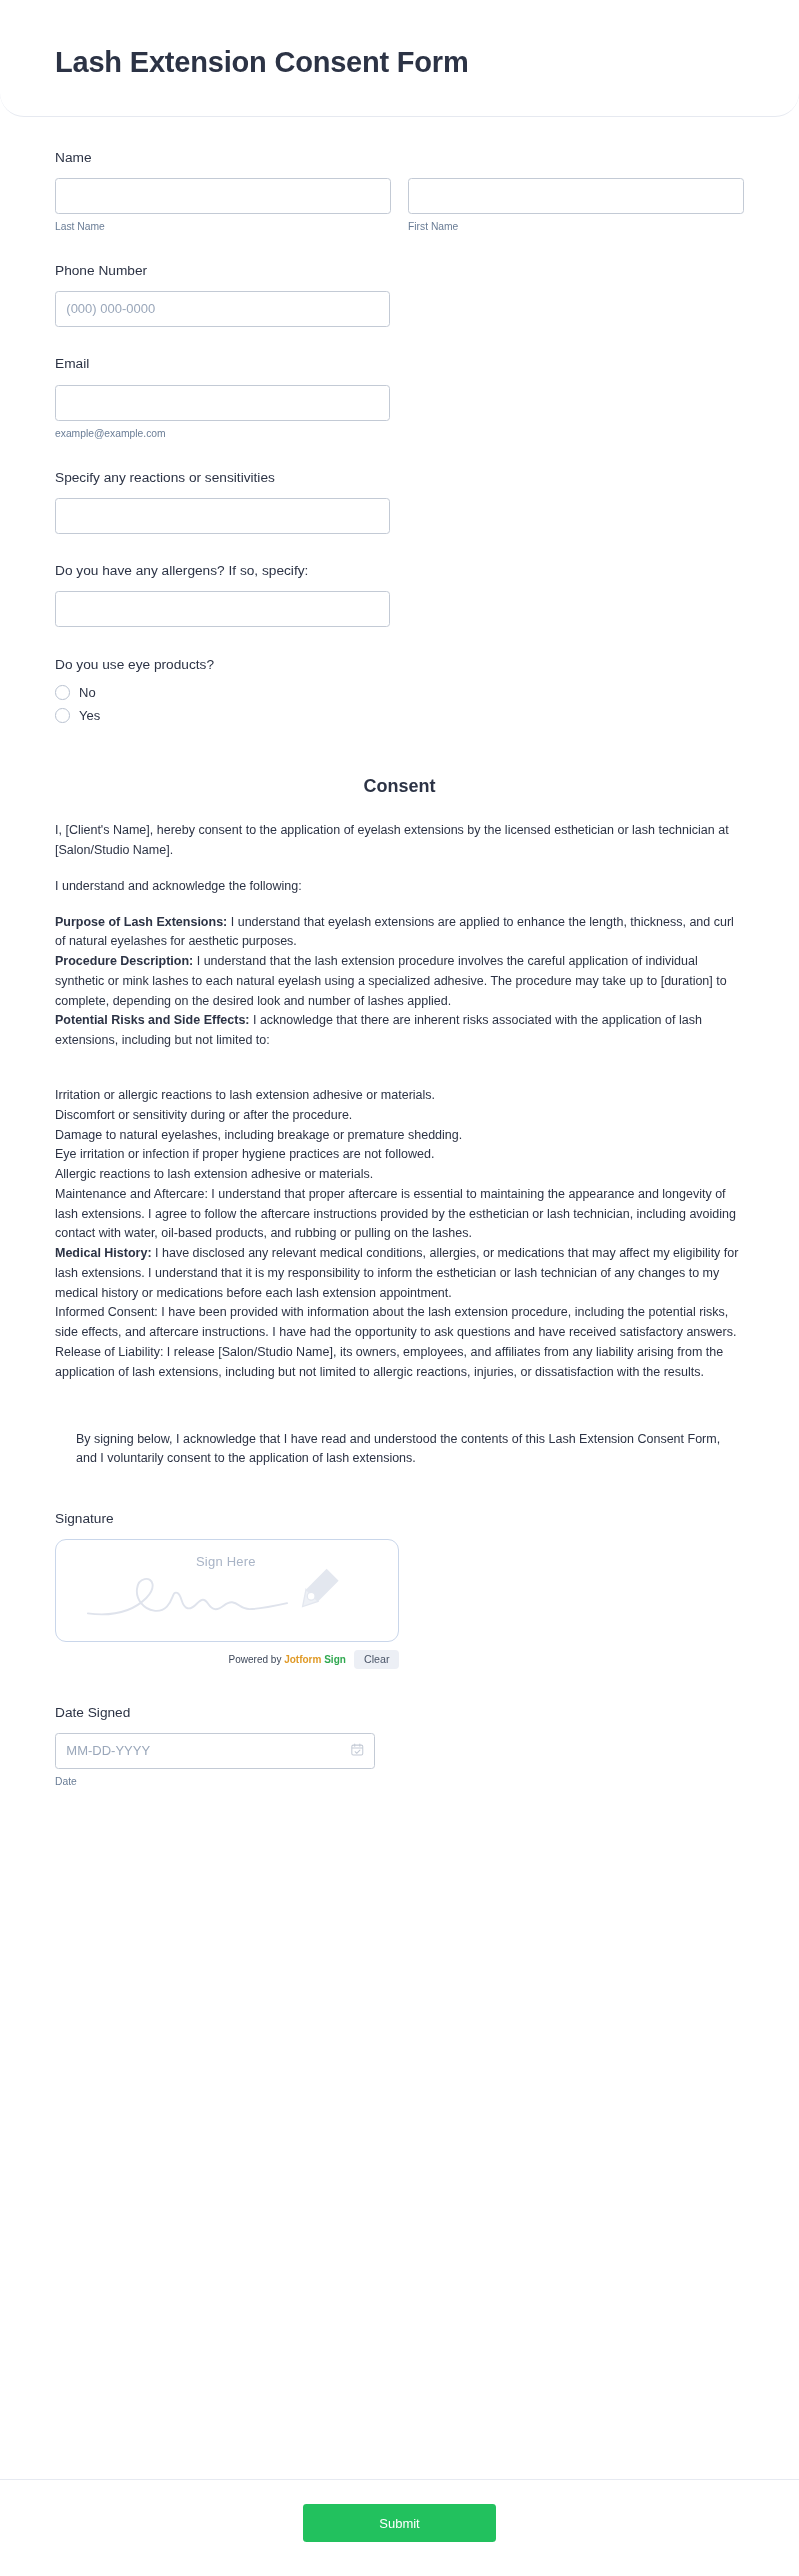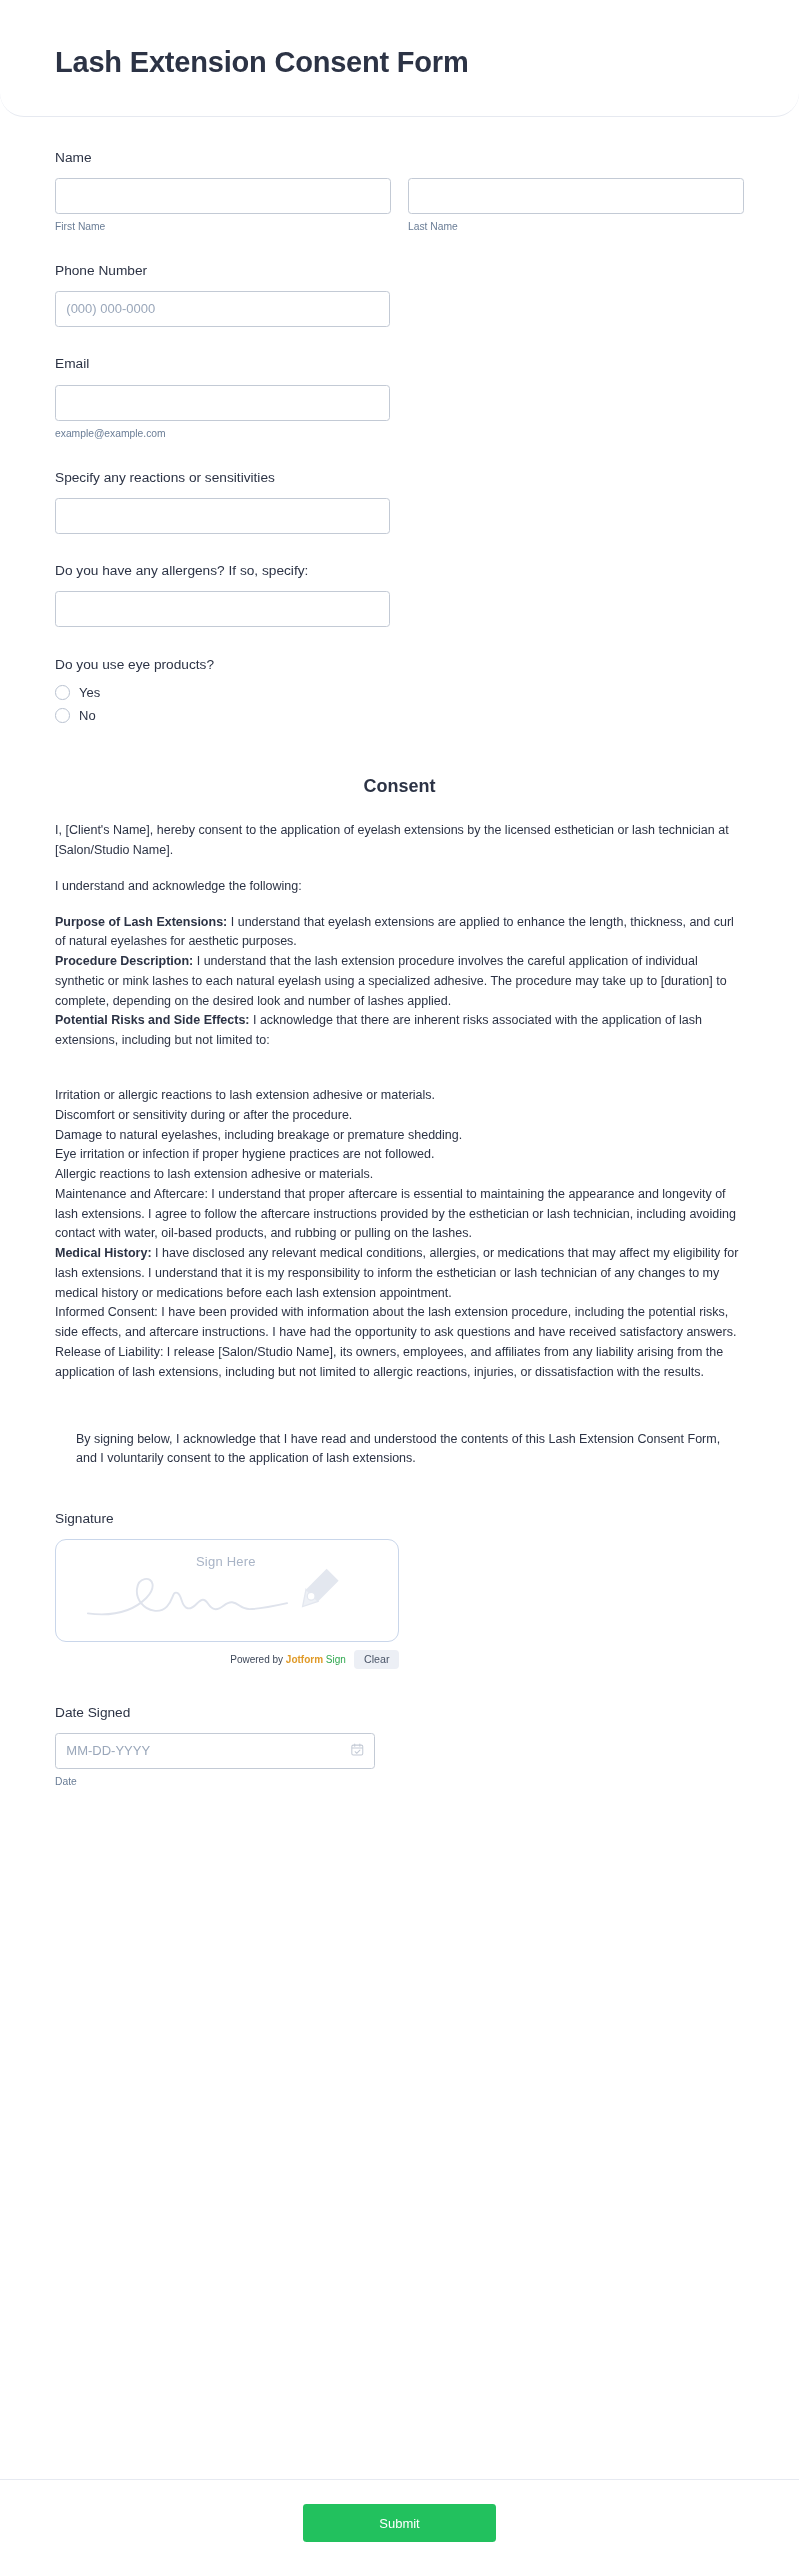--- a/index.html
+++ b/index.html
@@ -165,21 +165,21 @@
     justify-content: flex-end;
     gap: 8.6px;
     margin-top: 7.7px;
   }
   .powered {
     font-size: 10px;
     color: #3d4759;
     white-space: nowrap;
   }
   .powered .brand-jot { color: #e09a27; font-weight: bold; }
-  .powered .brand-sign { color: #2fa84f; font-weight: normal; text-align: right; }
+  .powered .brand-sign { color: #2fa84f; font-weight: bold; text-align: right; }
   .clear-btn {
     font-size: 10.7px;
     color: #4a5568;
     background: #eceff5;
     border: none;
     border-radius: 4px;
     padding: 3.4px 9.5px;
     font-family: "Liberation Sans", sans-serif;
     cursor: pointer;
   }
@@ -225,25 +225,25 @@
     <h1 class="form-title">Lash Extension Consent Form</h1>
   </div>
 
   <div class="form-body">
 
     <div class="field-block">
       <label class="field-label">Name</label>
       <div class="name-row">
         <div class="name-col">
           <input class="text-input" type="text" value="" style="">
-          <span class="sub-label">First Name</span>
+          <span class="sub-label">Last Name</span>
         </div>
         <div class="name-col">
           <input class="text-input" type="text" value="" style="">
-          <span class="sub-label">Last Name</span>
+          <span class="sub-label">First Name</span>
         </div>
       </div>
     </div>
 
     <div class="field-block">
       <label class="field-label">Phone Number</label>
       <div class="w-390">
         <input class="text-input" type="text" placeholder="(000) 000-0000" style="">
       </div>
     </div>
@@ -267,25 +267,25 @@
       <label class="field-label">Do you have any allergens? If so, specify:</label>
       <div class="w-390">
         <input class="text-input" type="text" value="" style="">
       </div>
     </div>
 
     <div class="field-block">
       <label class="field-label">Do you use eye products?</label>
       <div class="radio-row">
         <span class="radio-dot"></span>
-        <span class="radio-label">Yes</span>
+        <span class="radio-label">No</span>
       </div>
       <div class="radio-row">
         <span class="radio-dot"></span>
-        <span class="radio-label">No</span>
+        <span class="radio-label">Yes</span>
       </div>
     </div>
 
     <div class="consent-section">
       <h2 class="consent-heading">Consent</h2>
 
       <p class="consent-p">I, [Client's Name], hereby consent to the application of eyelash extensions by the licensed esthetician or lash technician at [Salon/Studio Name].</p>
       <p class="consent-p">I understand and acknowledge the following:</p>
 
       <div class="consent-block">

